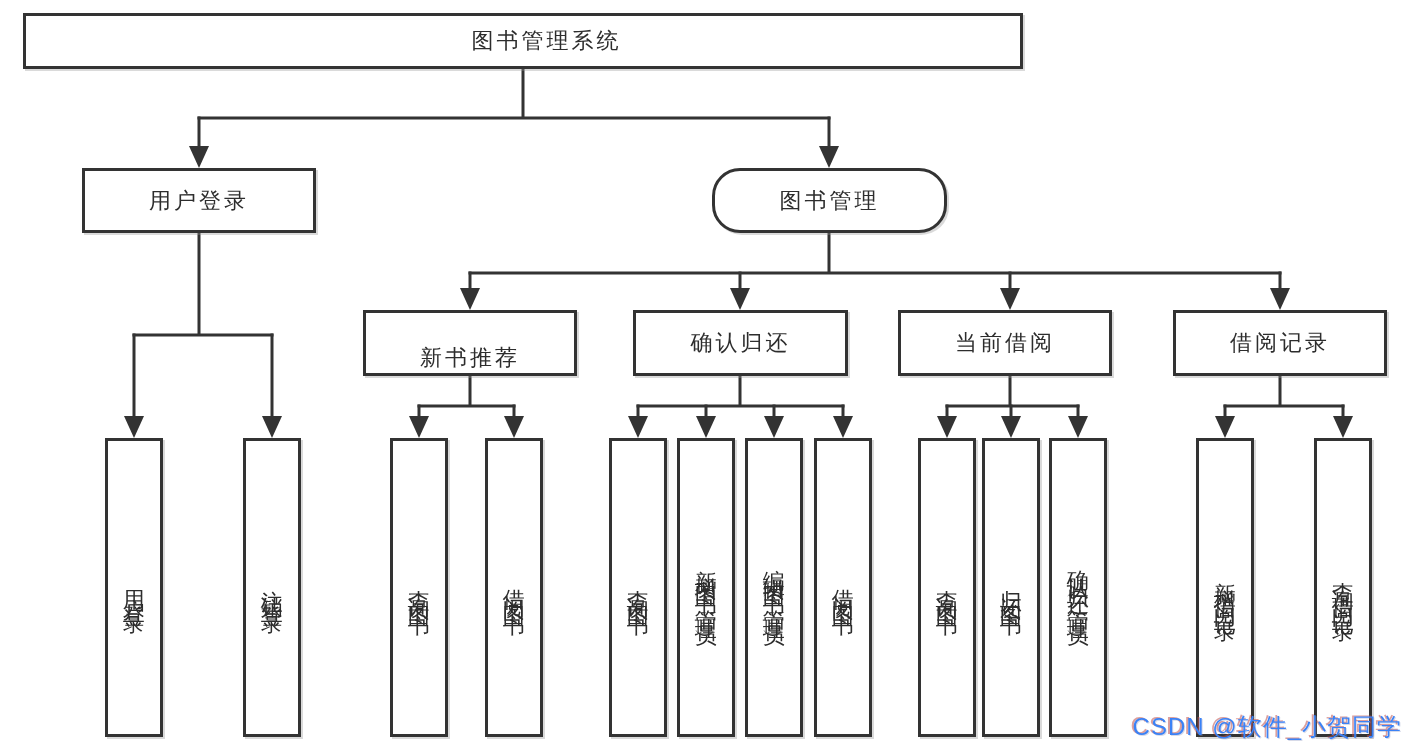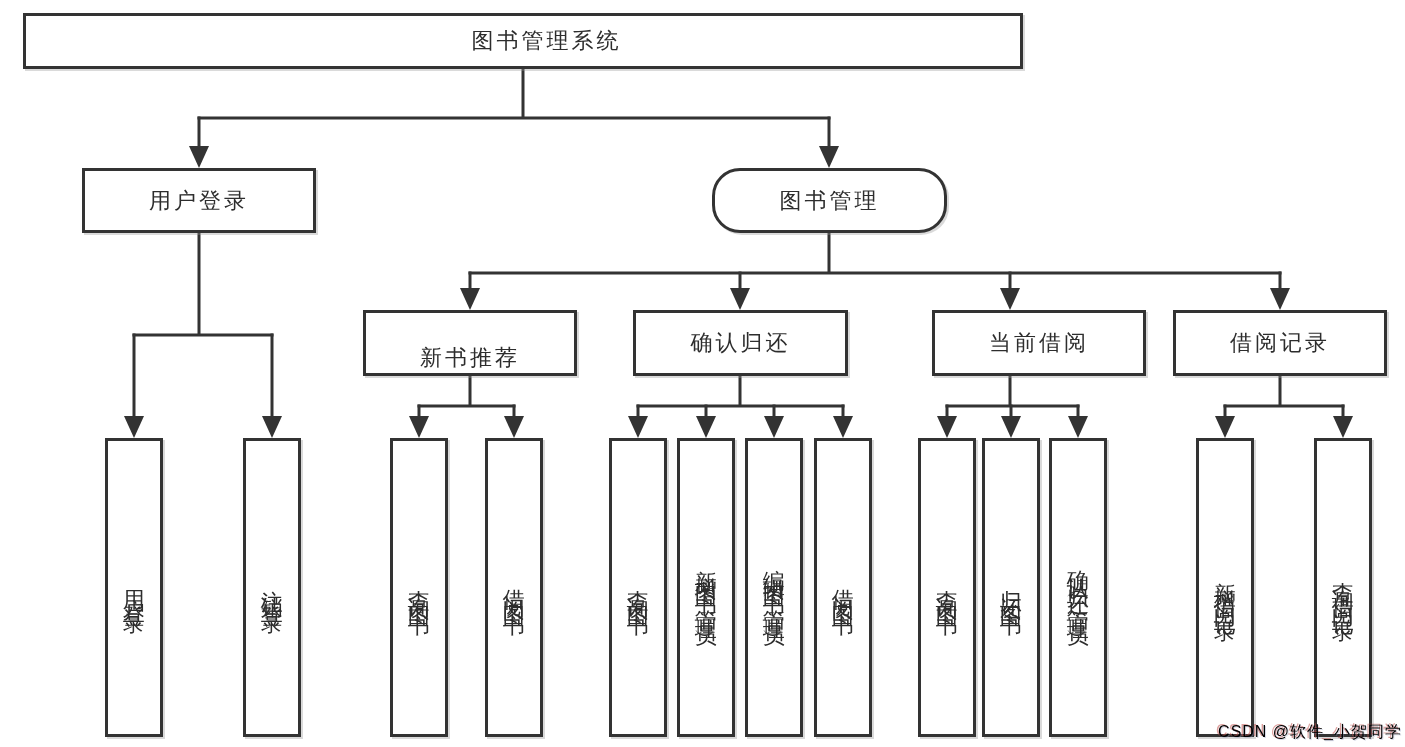--- a/index.html
+++ b/index.html
@@ -14,22 +14,22 @@
     position:absolute; box-sizing:border-box; background:#ffffff;
     border:3px solid #333333; display:flex; align-items:center; justify-content:center;
     box-shadow:2px 2px 0 rgba(150,150,150,0.35);
   }
   .hlabel { font-size:22px; letter-spacing:3px; white-space:nowrap; color:#2d2d2d; }
   .leaf span {
     writing-mode:vertical-rl; text-orientation:mixed;
     font-size:22px; letter-spacing:8px; line-height:1.15; color:#2d2d2d; white-space:nowrap;
   }
   .watermark {
-    position:absolute; right:3px; bottom:4px; font-size:16px; letter-spacing:1px;
-    color:#000000; white-space:nowrap;
+    position:absolute; right:3px; bottom:4px; font-size:24px; letter-spacing:1px;
+    color:#3b82f6; white-space:nowrap;
     text-shadow:-2px -1px 0 rgba(192,80,77,0.55), 1px 1px 0 rgba(140,150,190,0.35);
   }
 </style>
 </head>
 <body>
 
 <div class="stage">
 
   <svg class="wires" width="1405" height="747" viewBox="0 0 1405 747">
     <g>
@@ -103,21 +103,21 @@
   <div class="box" style="left:712px; top:168px; width:235px; height:65px;border-radius:28px;">
     <span class="hlabel">图书管理</span>
   </div>
 
   <div class="box" style="left:363px; top:310px; width:214px; height:66px;align-items:flex-end;">
     <span class="hlabel">新书推荐</span>
   </div>
   <div class="box" style="left:633px; top:310px; width:215px; height:66px;">
     <span class="hlabel">确认归还</span>
   </div>
-  <div class="box" style="left:932px; top:310px; width:214px; height:66px;">
+  <div class="box" style="left:898px; top:310px; width:214px; height:66px;">
     <span class="hlabel">当前借阅</span>
   </div>
   <div class="box" style="left:1173px; top:310px; width:214px; height:66px;">
     <span class="hlabel">借阅记录</span>
   </div>
 
   <div class="box leaf" style="left:105px; top:438px; width:58px; height:299px;">
     <span>用户登录</span>
   </div>
   <div class="box leaf" style="left:243px; top:438px; width:58px; height:299px;">

